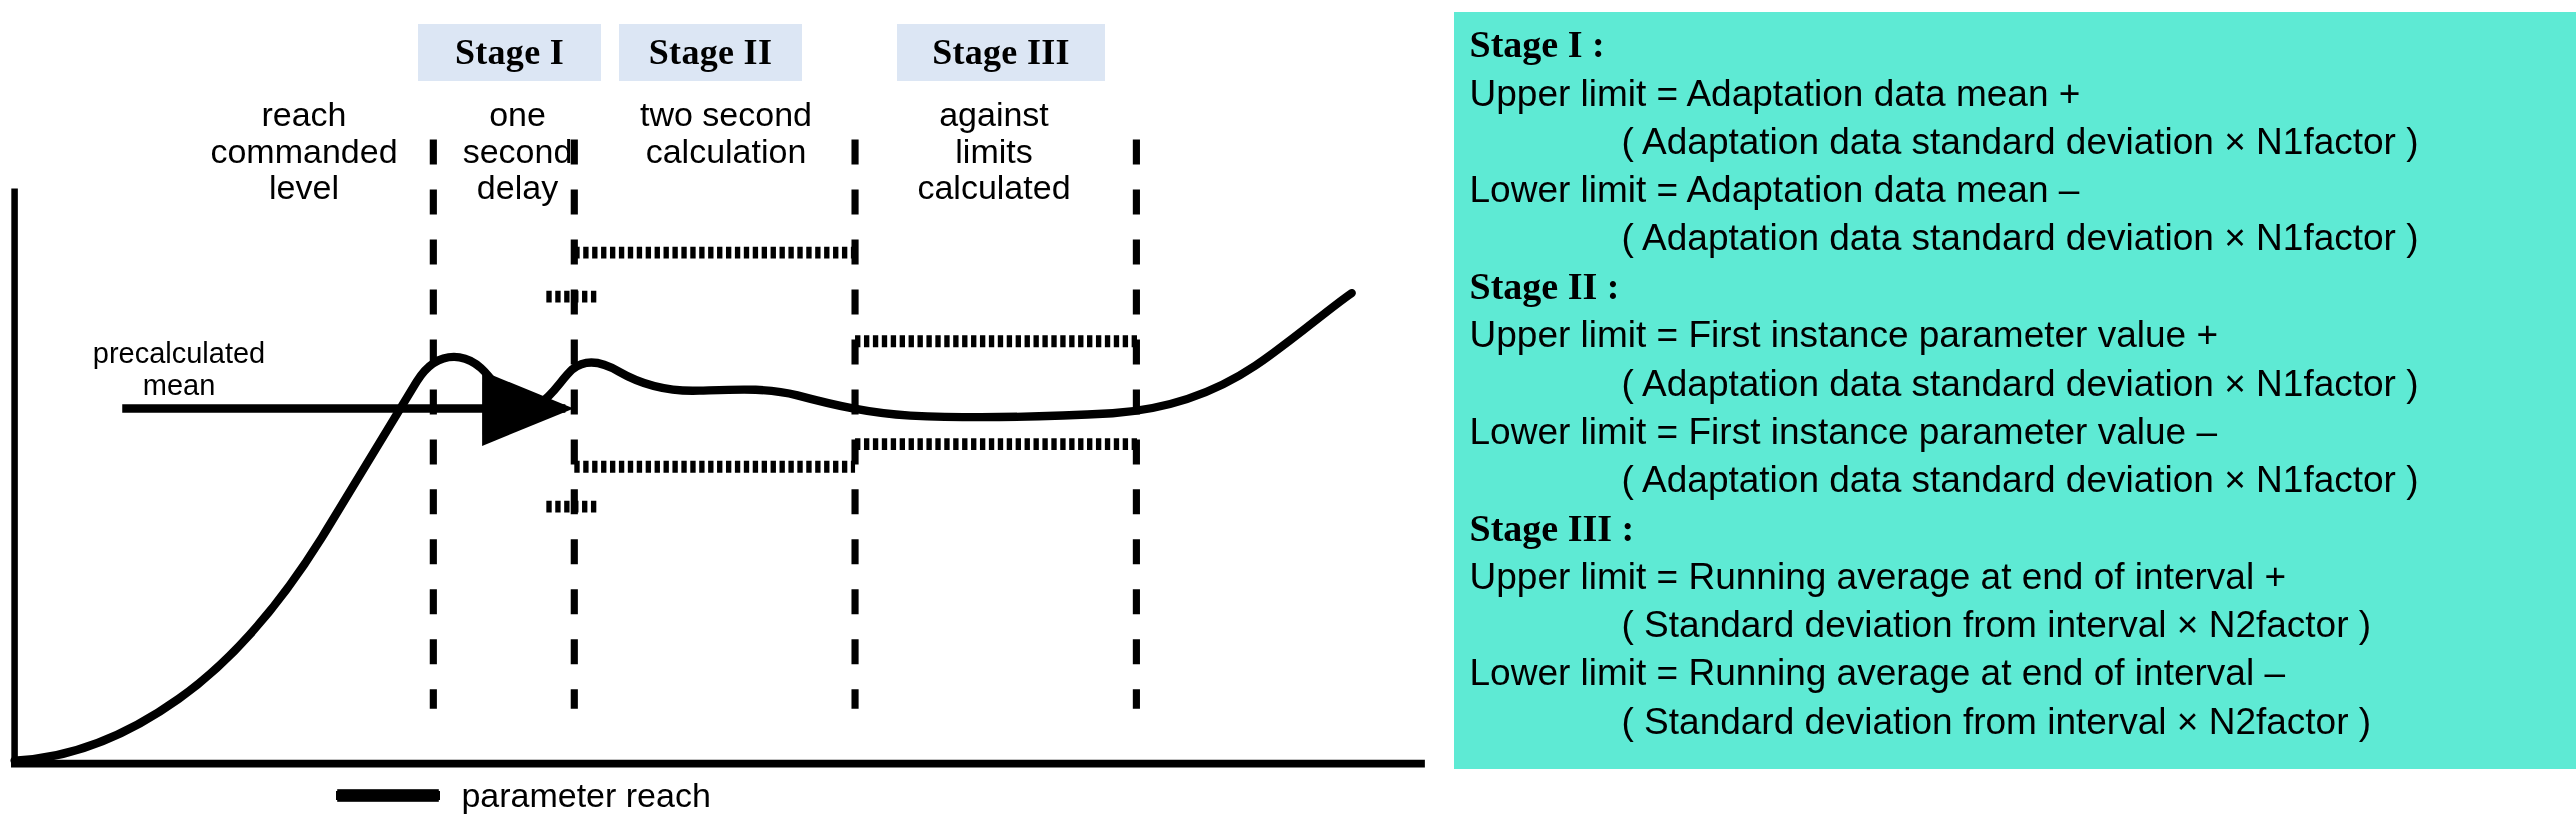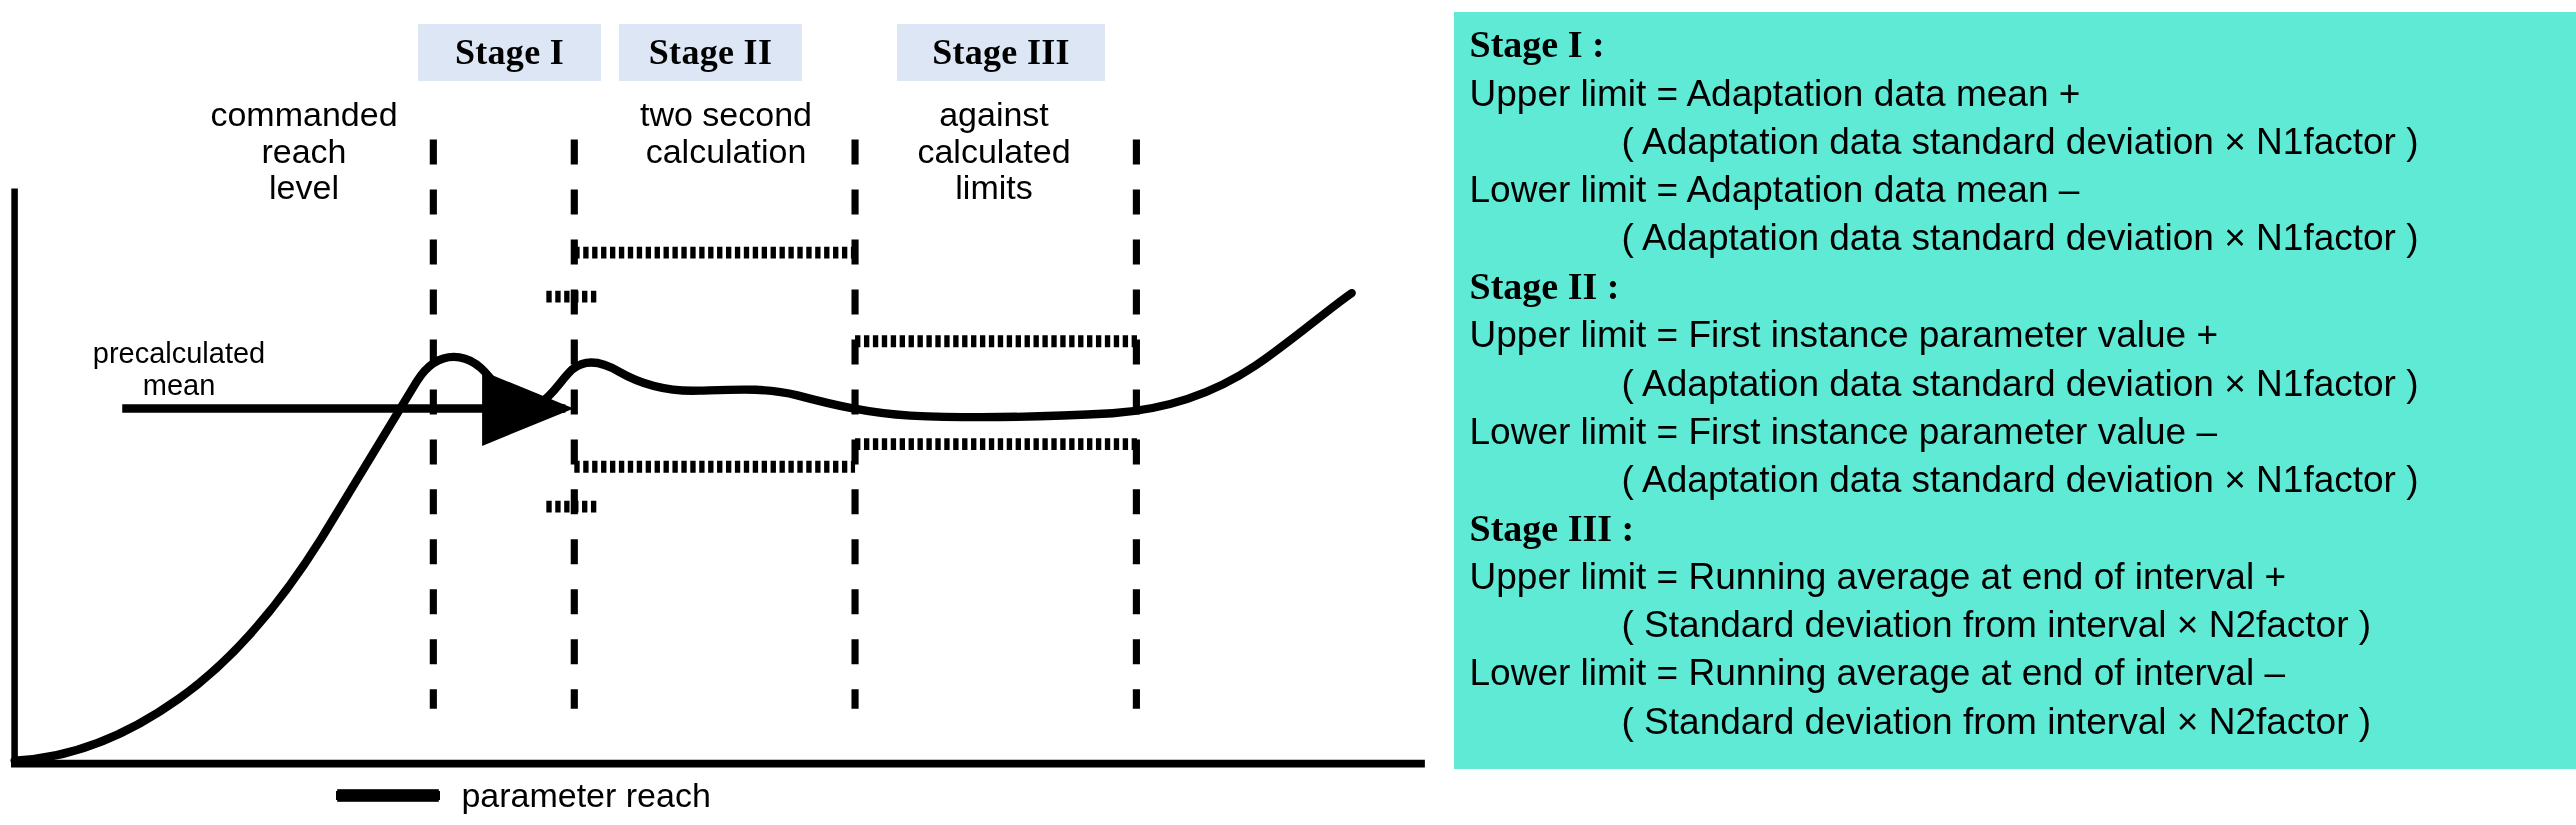--- a/index.html
+++ b/index.html
@@ -111,32 +111,37 @@
       <span>Stage I</span>
     </div>
     <div class="stage-chip" id="chip-2">
       <span>Stage II</span>
     </div>
     <div class="stage-chip" id="chip-3">
       <span>Stage III</span>
     </div>
 
     <div class="annot" id="annot-1">
+      <div>reach</div>
       <div>commanded</div>
-      <div>reach</div>
       <div>level</div>
+    </div>
+    <div class="annot" id="annot-2">
+      <div>one</div>
+      <div>second</div>
+      <div>delay</div>
     </div>
     <div class="annot" id="annot-3">
       <div>two second</div>
       <div>calculation</div>
     </div>
     <div class="annot" id="annot-4">
       <div>against</div>
+      <div>limits</div>
       <div>calculated</div>
-      <div>limits</div>
     </div>
 
     <div id="precalc-label">
       <div>precalculated</div>
       <div>mean</div>
     </div>
 
     <div id="legend">
       <span id="legend-swatch"></span>
       <span id="legend-label">parameter reach</span>

